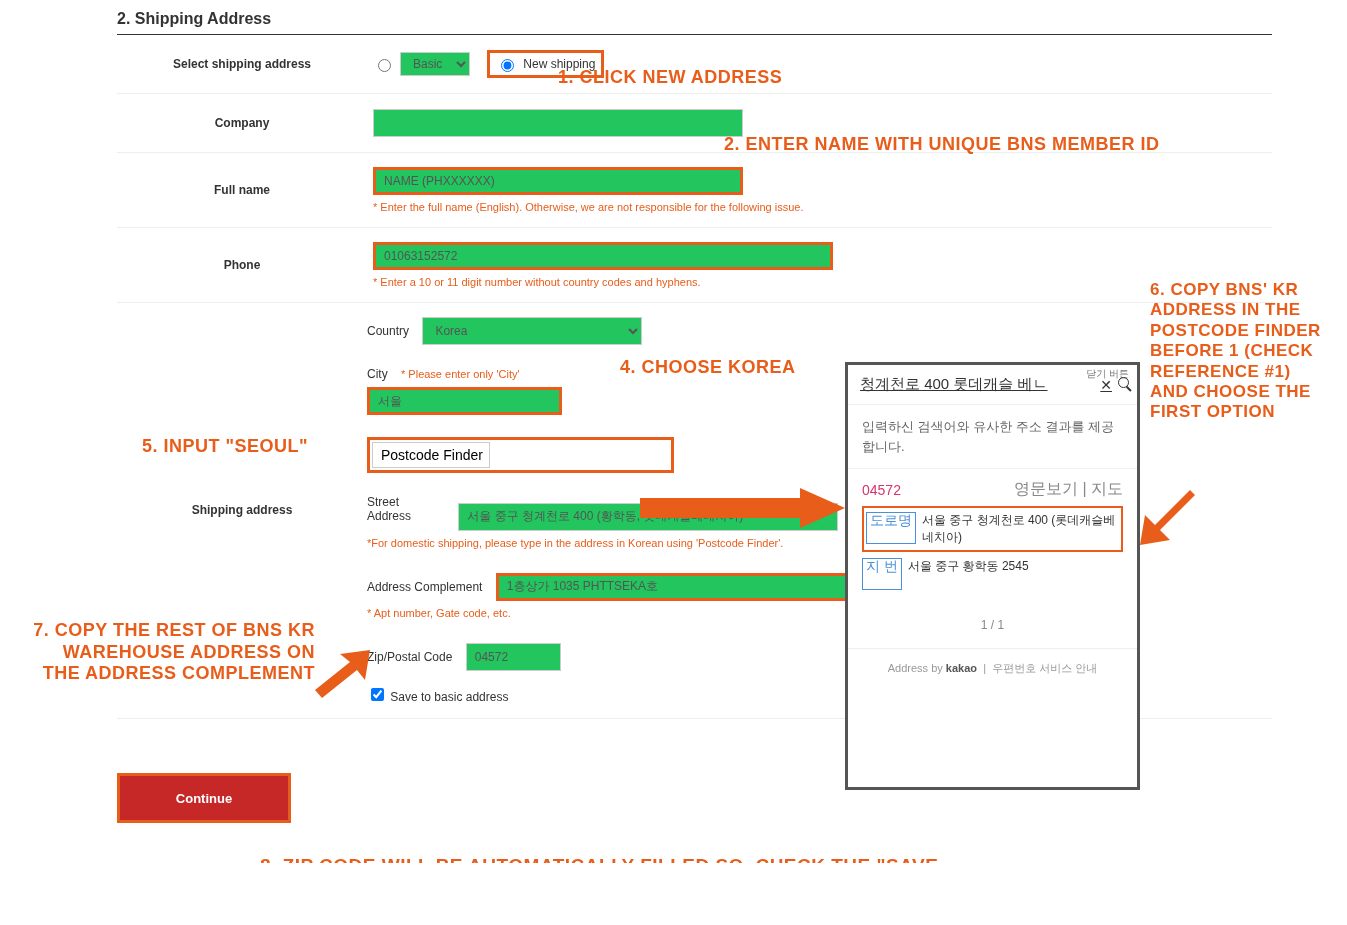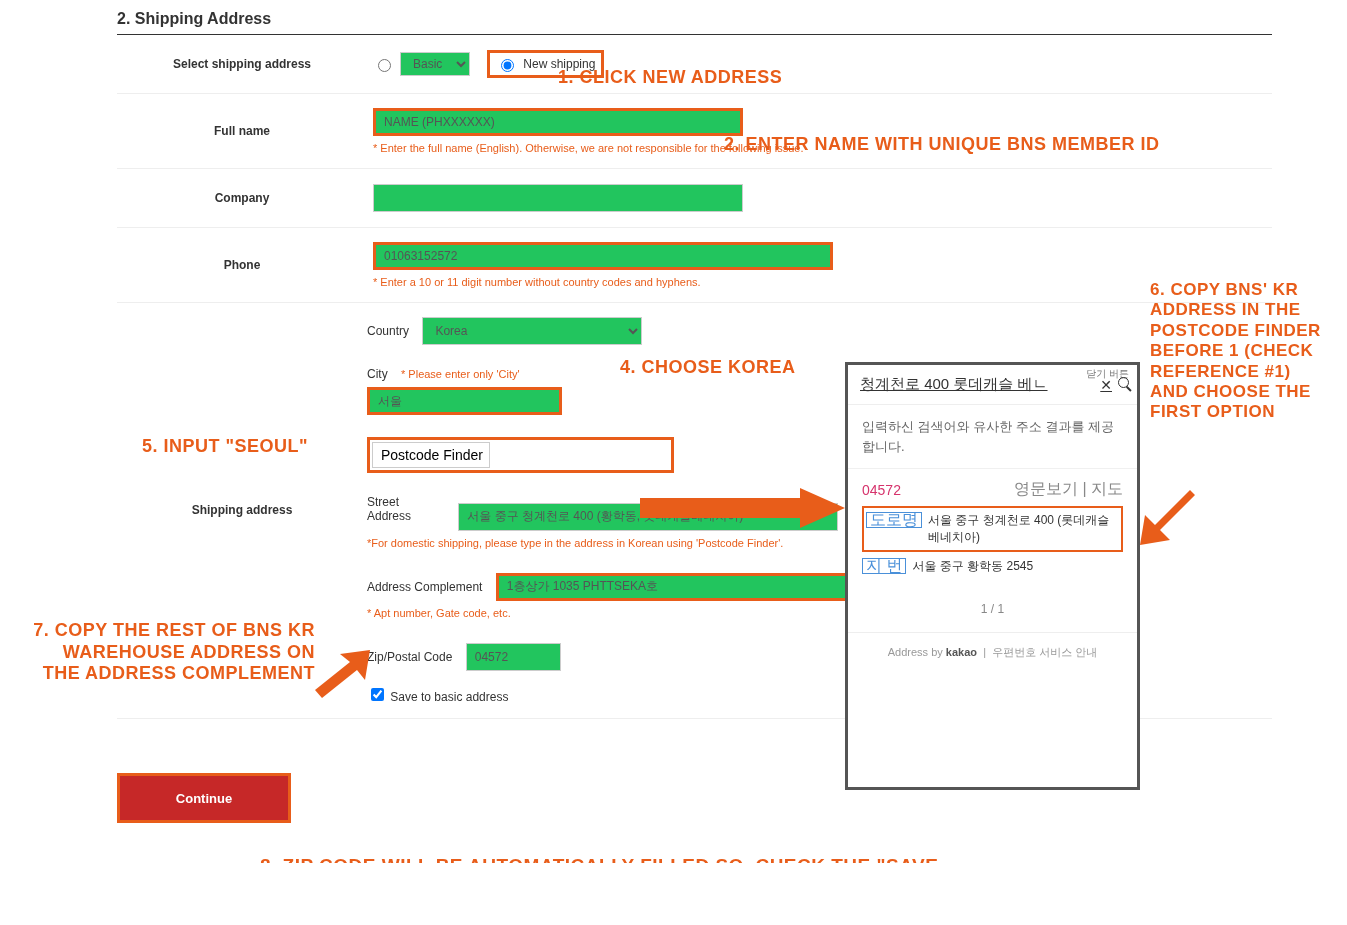--- a/index.html
+++ b/index.html
@@ -59,21 +59,21 @@
     }
     .pc-head { display:flex; align-items:center; padding: 10px 8px 10px 12px; font-size: 15px; border-bottom:1px solid #eee;text-decoration:underline; }
     .pc-head .q { flex: 1; white-space: nowrap; overflow: hidden; }
     .pc-head .icons { display:flex; gap:6px; font-size:14px; color:#333; }
     .pc-alt { font-size:10px; color:#777; position:absolute; right:8px; top:2px; }
     .pc-msg { padding: 12px 14px; color:#666; font-size:13px; line-height:1.5; border-bottom:1px solid #f0f0f0;}
     .pc-result { padding: 10px 14px 0 14px; }
     .pc-zip { color:#d6336c; font-size:14px; display:flex; justify-content:space-between; align-items:center; margin-bottom:6px;}
     .pc-zip .links { color:#888; font-size:16px; }
     .pc-line { display:flex; gap:6px; margin:2px 0; font-size:12px; line-height:1.4; }
-    .pc-tag { display:inline-block; min-width:32px; padding:0 3px; font-size:16px; border:1px solid #4a90d9; color:#4a90d9; text-align:center; height:16px; line-height:14px; flex-shrink:0; }
+    .pc-tag { display:inline-block; min-width:32px; padding:0 3px; font-size:14px; border:1px solid #4a90d9; color:#4a90d9; text-align:center; height:32px; line-height:14px; flex-shrink:0; }
     .pc-hl { border:2px solid #e85d1a; padding:2px; }
     .pc-pager { text-align:center; color:#888; font-size:12px; margin:28px 0 16px; }
     .pc-foot { border-top:1px solid #eee; padding:12px 8px; text-align:center; font-size:11px; color:#999; }
     .pc-foot b { color:#555; font-weight:bold; }
   </style>
 </head>
 <body>
 
 <div class="page">
   <h2 class="section-title">2. Shipping Address</h2>
@@ -92,31 +92,31 @@
           </select>
         </span>
         <span class="radio-wrap hl" style="padding:3px 6px;">
           <input type="radio" name="sa" checked="" style="">
           <span>New shipping</span>
         </span>
       </td>
     </tr>
 
     <tr>
+      <td class="label">Company</td>
+      <td class="field">
+        <input type="text" style="width: 370px;" value="">
+      </td>
+    </tr>
+
+    <tr>
       <td class="label">Full name</td>
       <td class="field">
         <input type="text" class="hl" style="width: 370px;" value="NAME (PHXXXXXX)">
         <div class="hint">* Enter the full name (English). Otherwise, we are not responsible for the following issue.</div>
-      </td>
-    </tr>
-
-    <tr>
-      <td class="label">Company</td>
-      <td class="field">
-        <input type="text" style="width: 370px;" value="">
       </td>
     </tr>
 
     <tr>
       <td class="label">Phone</td>
       <td class="field">
         <input type="text" class="hl" style="width: 460px;" value="01063152572">
         <div class="hint">* Enter a 10 or 11 digit number without country codes and hyphens.</div>
       </td>
     </tr>

